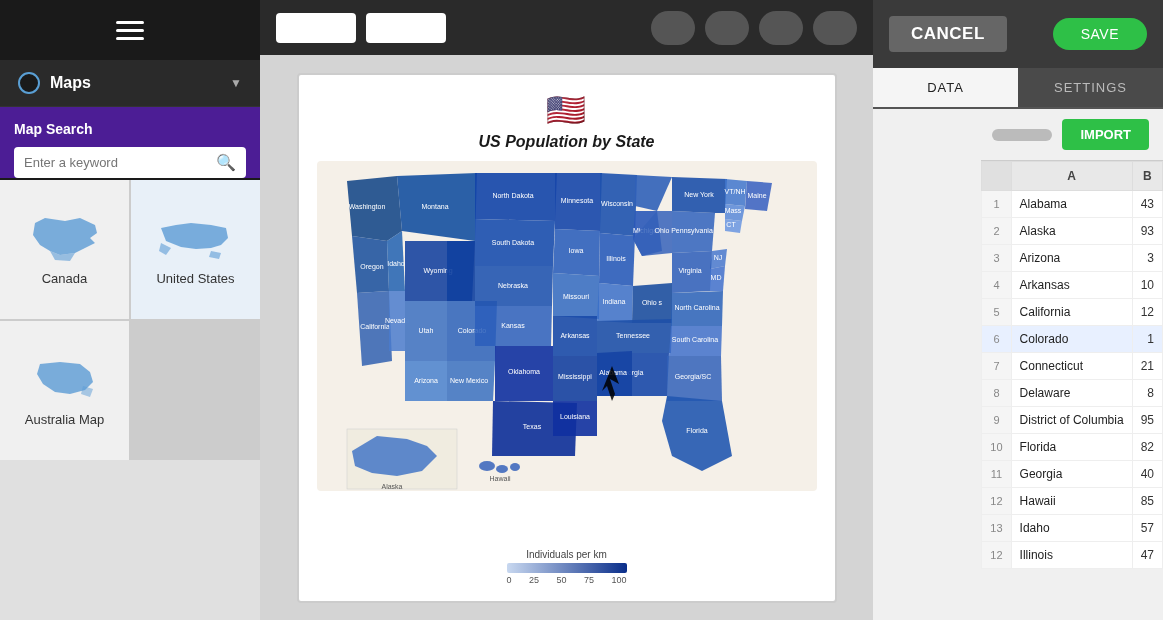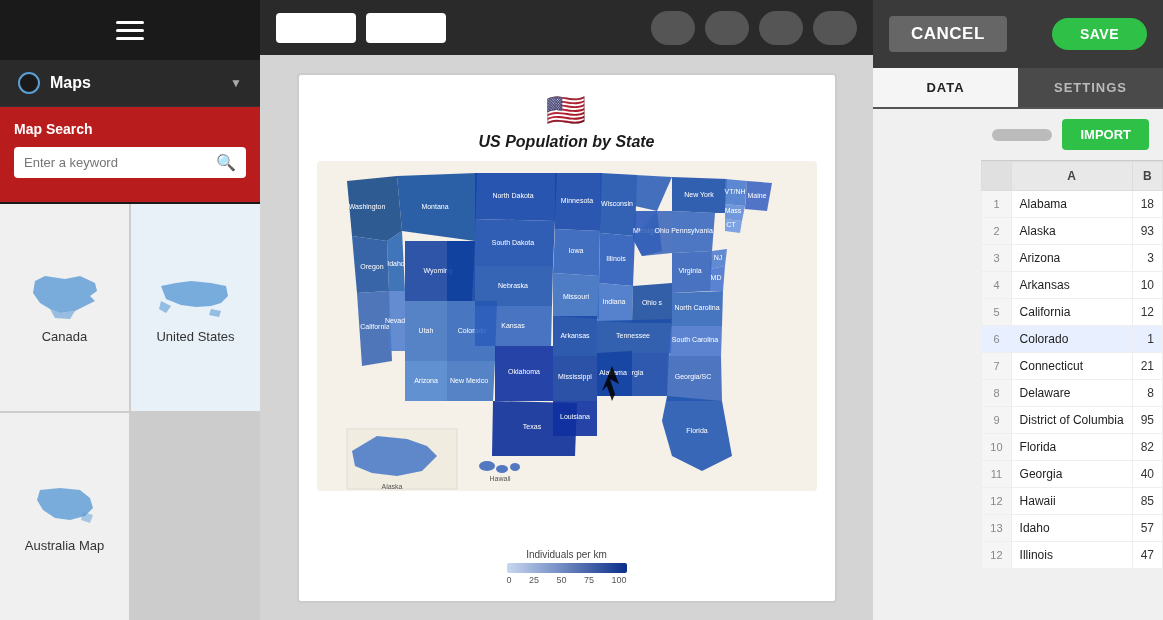--- a/index.html
+++ b/index.html
@@ -5,21 +5,21 @@
     * { box-sizing: border-box; margin: 0; padding: 0; }
     body { font-family: Arial, sans-serif; background: #e0e0e0; display: flex; width: 1163px; height: 620px; overflow: hidden; }
 
     
     .sidebar {
       width: 260px;
       min-width: 260px;
       background: #1a1a1a;
       display: flex;
       flex-direction: column;
-      height: 620px;
+      height: 460px;
     }
     .sidebar-header {
       background: #1a1a1a;
       padding: 18px 20px;
       display: flex;
       align-items: center;
       justify-content: center;
       height: 60px;
     }
     .hamburger-icon {
@@ -54,22 +54,22 @@
       background: #1a1a1a;
       display: inline-block;
       position: relative;
     }
     .chevron-down {
       margin-left: auto;
       color: #aaa;
       font-size: 12px;
     }
     .sidebar-search {
-      background: #b91c1c;
-      padding: 14px 14px 24px;
+      background: #4c1d95;
+      padding: 14px 14px 0;
     }
     .sidebar-search h3 {
       color: #fff;
       font-size: 14px;
       margin-bottom: 10px;
       font-weight: 600;
     }
     .search-box {
       display: flex;
       align-items: center;
@@ -255,34 +255,34 @@
       cursor: pointer;
       letter-spacing: 0.5px;
     }
     .save-btn {
       background: #2ec047;
       border: none;
       border-radius: 20px;
       color: #fff;
       padding: 8px 28px;
       font-size: 14px;
-      font-weight: bold;
+      font-weight: normal;
       cursor: pointer;
       letter-spacing: 0.5px;
     }
     .panel-tabs {
       display: flex;
       border-bottom: 2px solid #555;
     }
     .panel-tab {
       flex: 1;
       text-align: center;
       padding: 12px 0;
       font-size: 13px;
-      font-weight: bold;
+      font-weight: normal;
       cursor: pointer;
       letter-spacing: 1px;
       color: #aaa;
     }
     .panel-tab.active {
       background: #f5f5f5;
       color: #222;
       border-bottom: none;
     }
     .panel-tab.inactive {
@@ -640,21 +640,21 @@
           <tr>
             <th></th>
             <th>A</th>
             <th>B</th>
           </tr>
         </thead>
         <tbody id="data-table-body">
         <tr>
     <td>1</td>
     <td>Alabama</td>
-    <td>18</td>
+    <td>43</td>
   </tr>
             <tr>
     <td>2</td>
     <td>Alaska</td>
     <td>93</td>
   </tr>
             <tr>
     <td>3</td>
     <td>Arizona</td>
     <td>3</td>

